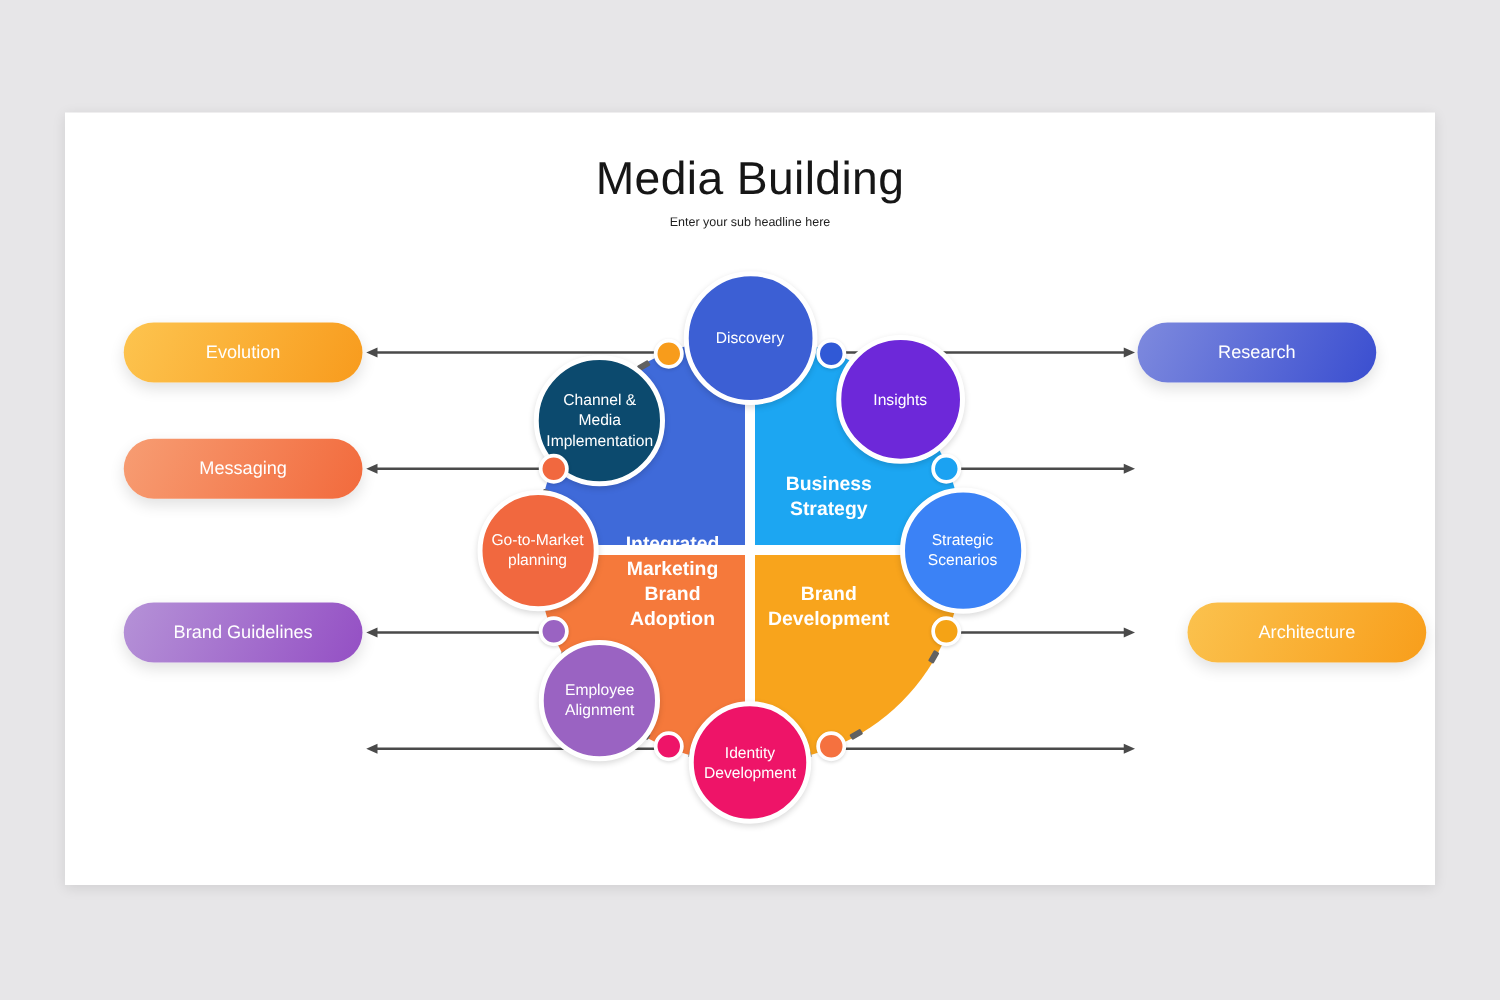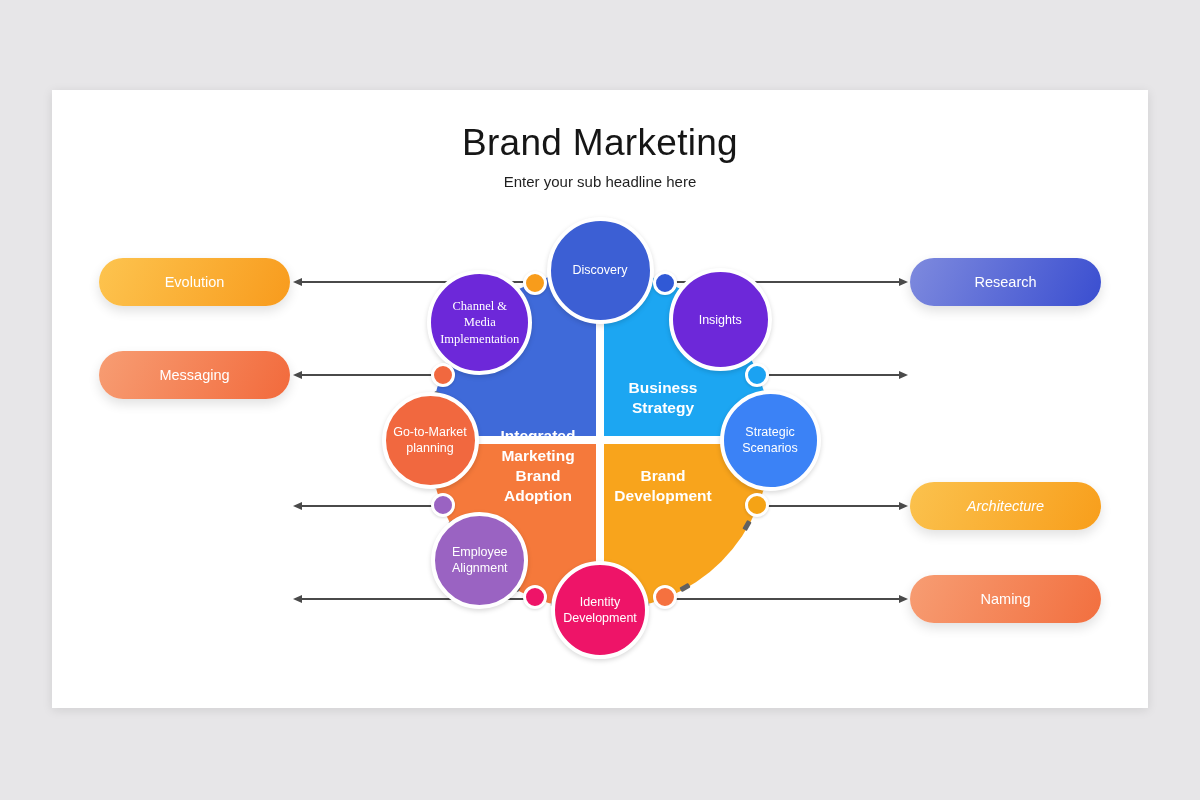--- a/index.html
+++ b/index.html
@@ -11,21 +11,21 @@
   .slide{
     position:absolute;left:52px;top:90px;width:1096px;height:618px;
     background:#ffffff;box-shadow:0 2px 10px rgba(0,0,0,.10);
   }
   .title{
     position:absolute;left:0;top:122px;width:1200px;text-align:center;
     font-size:37px;font-weight:500;color:#161616;letter-spacing:.3px;
   }
   .subtitle{
     position:absolute;left:0;top:173px;width:1200px;text-align:center;
-    font-size:15px;font-weight:400;color:#1f1f1f;
+    font-size:10px;font-weight:400;color:#1f1f1f;
   }
   #diagram-layer{position:absolute;inset:0;}
   .arrow-line{position:absolute;height:1.5px;background:#4a4a4a;z-index:1;}
   .arrow-head{position:absolute;width:0;height:0;z-index:1;}
   .panel{position:absolute;width:166px;height:166px;z-index:2;}
   .panel-label{
     position:absolute;transform:translate(-50%,-50%);z-index:3;
     color:#fff;font-size:15.5px;font-weight:bold;text-align:center;
     line-height:1.28;white-space:pre-line;
   }
@@ -49,21 +49,21 @@
     position:absolute;width:191px;height:48px;border-radius:24px;
     display:flex;align-items:center;justify-content:center;
     color:#fff;font-size:14.5px;z-index:2;
     box-shadow:0 5px 12px rgba(0,0,0,.12);
   }
 </style>
 </head>
 <body>
 
 <div class="slide"></div>
-<div class="title">Brand Marketing</div>
+<div class="title">Media Building</div>
 <div class="subtitle">Enter your sub headline here</div>
 <div id="diagram-layer">
     <div class="arrow-line" style="left: 298px; top: 281.25px; width: 262px; background: rgb(74, 74, 74);"></div>
     <div class="arrow-head" style="left: 293px; top: 277.5px; border-top: 4.5px solid transparent; border-bottom: 4.5px solid transparent; border-right: 9px solid rgb(74, 74, 74);"></div>
     <div class="arrow-line" style="left: 298px; top: 374.25px; width: 262px; background: rgb(74, 74, 74);"></div>
     <div class="arrow-head" style="left: 293px; top: 370.5px; border-top: 4.5px solid transparent; border-bottom: 4.5px solid transparent; border-right: 9px solid rgb(74, 74, 74);"></div>
     <div class="arrow-line" style="left: 298px; top: 505.25px; width: 262px; background: rgb(74, 74, 74);"></div>
     <div class="arrow-head" style="left: 293px; top: 501.5px; border-top: 4.5px solid transparent; border-bottom: 4.5px solid transparent; border-right: 9px solid rgb(74, 74, 74);"></div>
     <div class="arrow-line" style="left: 298px; top: 598.25px; width: 262px; background: rgb(74, 74, 74);"></div>
     <div class="arrow-head" style="left: 293px; top: 594.5px; border-top: 4.5px solid transparent; border-bottom: 4.5px solid transparent; border-right: 9px solid rgb(74, 74, 74);"></div>
@@ -114,21 +114,21 @@
     <div class="satellite" style="left: 546.5px; top: 216.5px; width: 107px; height: 107px; background: rgb(60, 95, 212);">Discovery</div>
     <div class="satellite" style="left: 668.708px; top: 268.292px; width: 103px; height: 103px; background: #6d28d9;">Insights</div>
     <div class="satellite" style="left: 719.5px; top: 389.5px; width: 101px; height: 101px; background: #3b82f6;">Strategic
 Scenarios</div>
     <div class="satellite" style="left: 551px; top: 561px; width: 98px; height: 98px; background: rgb(238, 20, 104);">Identity
 Development</div>
     <div class="satellite" style="left: 431.292px; top: 511.708px; width: 97px; height: 97px; background: rgb(154, 99, 194);">Employee
 Alignment</div>
     <div class="satellite" style="left: 381.5px; top: 391.5px; width: 97px; height: 97px; background: rgb(241, 104, 63);">Go-to-Market
 planning</div>
-    <div class="satellite" style="left: 427.292px; top: 270px; width: 105px; height: 105px; background: #6d28d9; font-family: Liberation Serif, serif;">Channel &amp;
+    <div class="satellite" style="left: 427.292px; top: 284px; width: 105px; height: 105px; background: #0c4a6e;">Channel &amp;
 Media
 Implementation</div>
     <div class="pill" style="left: 99px; top: 258px; background: linear-gradient(115deg, rgb(253, 196, 79), rgb(248, 155, 29));">Evolution</div>
     <div class="pill" style="left: 99px; top: 351px; background: linear-gradient(115deg, rgb(247, 157, 115), rgb(242, 106, 60));">Messaging</div>
+    <div class="pill" style="left: 99px; top: 482px; background: linear-gradient(115deg, rgb(181, 146, 215), rgb(148, 79, 196));">Brand Guidelines</div>
     <div class="pill" style="left: 910px; top: 258px; background: linear-gradient(115deg, rgb(126, 138, 222), rgb(58, 78, 208));">Research</div>
-    <div class="pill" style="left: 910px; top: 482px; background: linear-gradient(115deg, rgb(251, 194, 78), rgb(248, 158, 27)); font-style: italic;">Architecture</div>
-    <div class="pill" style="left: 910px; top: 575px; background: linear-gradient(115deg, rgb(247, 157, 115), rgb(242, 111, 63));">Naming</div>
+    <div class="pill" style="left: 950px; top: 482px; background: linear-gradient(115deg, rgb(251, 194, 78), rgb(248, 158, 27));">Architecture</div>
   </div>
 
 </body></html>

